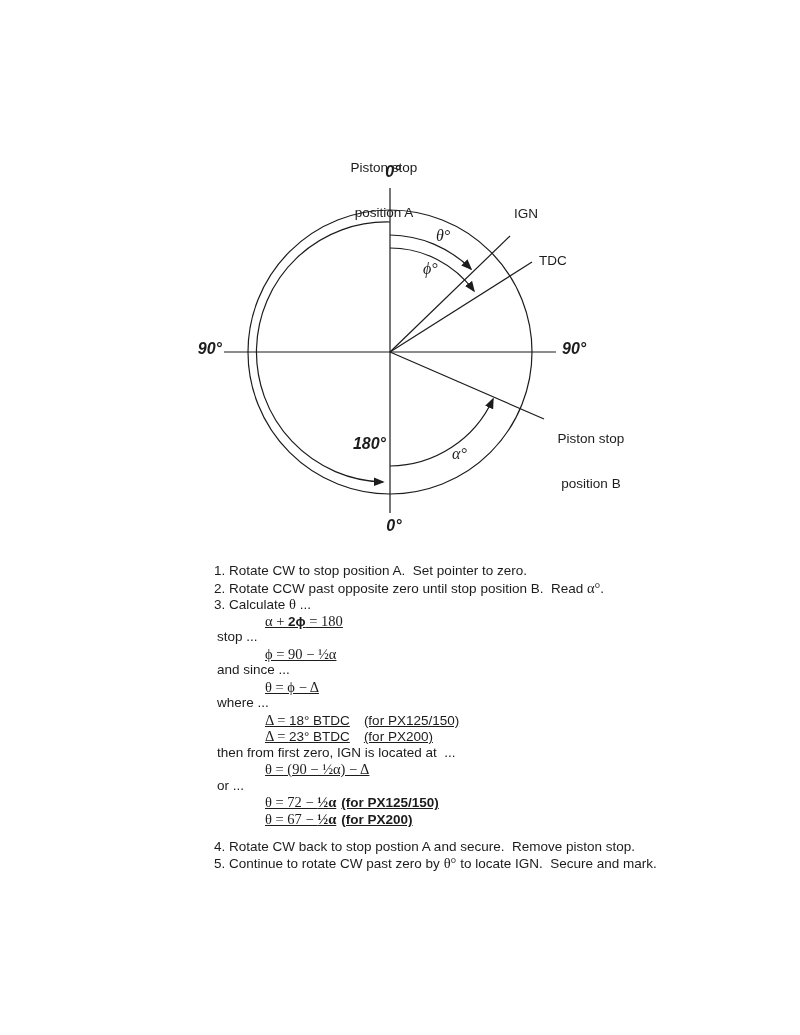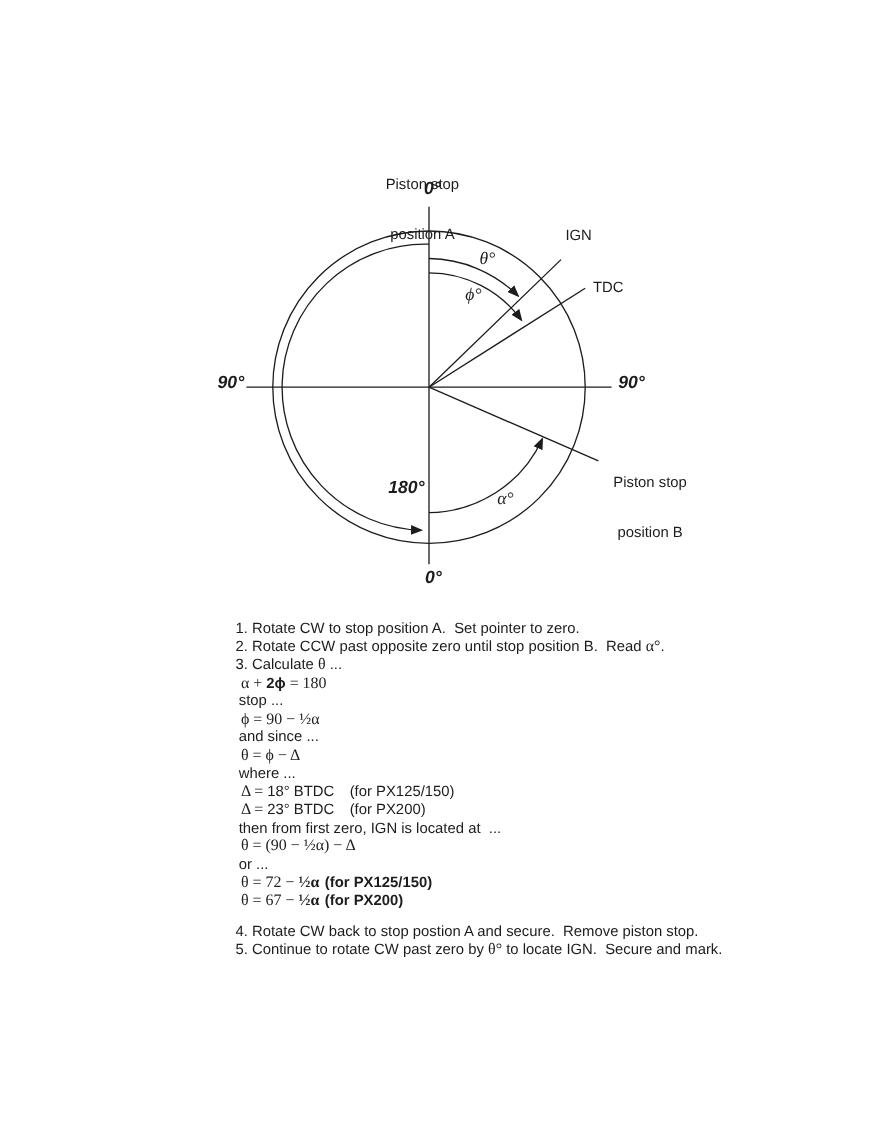--- a/index.html
+++ b/index.html
@@ -8,21 +8,21 @@
   #diagram-svg{position:absolute;left:0;top:0;}
   .lbl{position:absolute;white-space:pre;color:#1c1c1c;}
   .sans{font-size:13.5px;line-height:15px;}
   .ctr{text-align:center;}
   .rgt{text-align:right;}
   .deg{font-family:"Liberation Sans","DejaVu Sans",sans-serif;font-style:italic;font-weight:600;font-size:16px;line-height:16px;}
   .greek{font-family:"Liberation Serif","DejaVu Serif",serif;font-style:italic;font-size:16px;line-height:16px;}
   .ins{position:absolute;left:170px;top:563px;width:500px;font-size:13.5px;}
   .ln{line-height:16.5px;height:16.5px;white-space:pre;margin-left:44px;}
   .ln.sub{margin-left:47px;}
-  .ln.fml{margin-left:49px;font-family:"Liberation Serif","DejaVu Serif",serif;font-size:14.5px;}
+  .ln.fml{margin-left:95px;font-family:"Liberation Serif","DejaVu Serif",serif;font-size:14.5px;text-decoration:underline;}
   .sym{font-family:"Liberation Serif","DejaVu Serif",serif;font-size:14.5px;}
   .sansval{font-family:"Liberation Sans","DejaVu Sans",sans-serif;font-size:13.5px;}
   .twophi{font-family:"Liberation Sans","DejaVu Sans",sans-serif;font-weight:600;font-size:13.5px;}
   .halfbold{font-weight:700;}
   .note-gap{font-family:"Liberation Sans","DejaVu Sans",sans-serif;font-size:13.5px;margin-left:14px;}
   .note-bold{font-family:"Liberation Sans","DejaVu Sans",sans-serif;font-size:13.5px;font-weight:700;margin-left:5px;}
   .gap-before{margin-top:11.5px;}
 </style>
 </head>
 <body>

